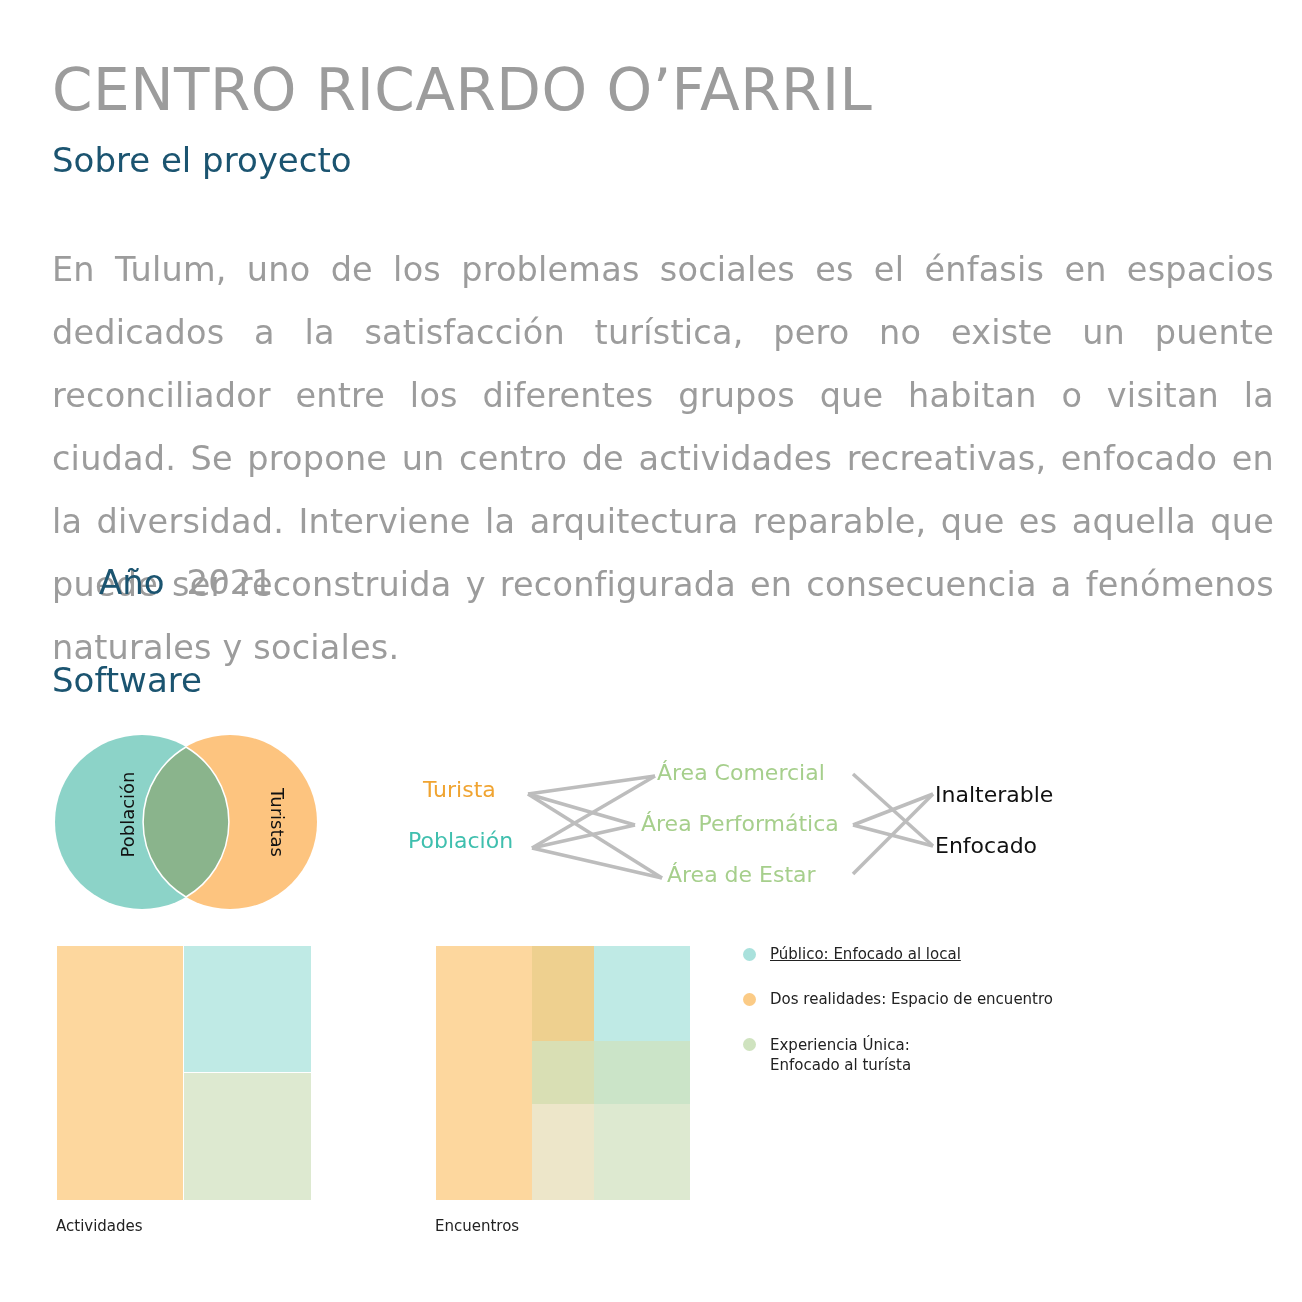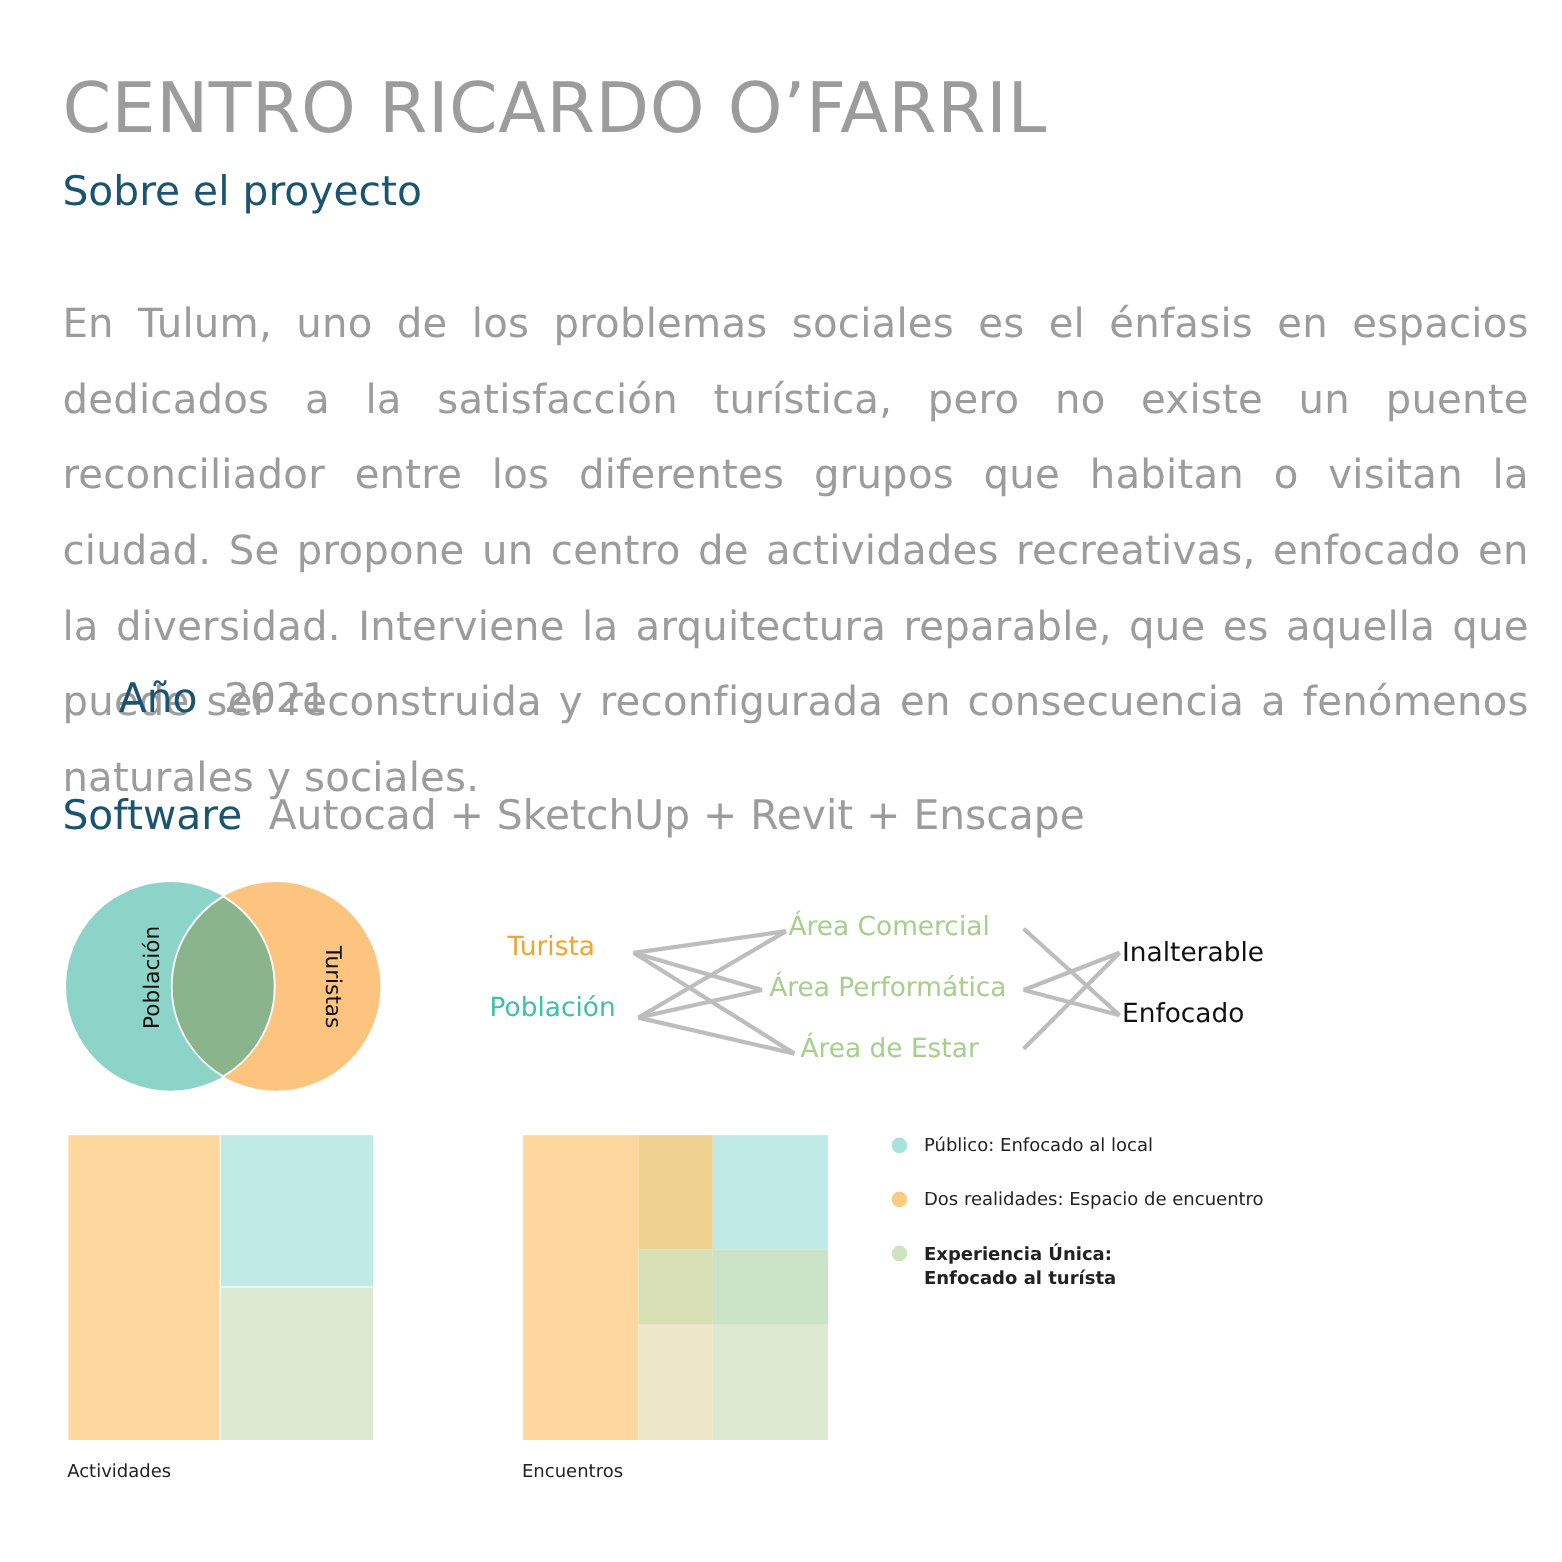--- a/index.html
+++ b/index.html
@@ -24,21 +24,20 @@
 <div class="abs h2" style="left:52px;top:140px;">Sobre el proyecto</div>
 <div class="abs para">En Tulum, uno de los problemas sociales es el énfasis en espacios dedicados a la satisfacción turística, pero no existe un puente reconciliador entre los diferentes grupos que habitan o visitan la ciudad. Se propone un centro de actividades recreativas, enfocado en la diversidad. Interviene la arquitectura reparable, que es aquella que puede ser reconstruida y reconfigurada en consecuencia a fenómenos naturales y sociales.</div>
 
 <div class="abs" style="left:52px;top:562px;display:flex;align-items:baseline;margin-left:47px;">
   <span class="h2">Año</span>
   <span class="val" style="margin-left:22px;">2021</span>
 </div>
 
 <div class="abs" style="left:52px;top:660px;display:flex;align-items:center;">
   <span class="h2">Software</span>
-  <span class="val" style="margin-left:22px;">Autocad + SketchUp + Revit + Enscape</span>
 </div>
 
 <div class="abs" style="left:54px;top:734px;width:266px;height:178px;">
   <svg width="266" height="178" viewBox="0 0 266 178" style="position:absolute;left:0;top:0;">
     <defs>
       <clipPath id="clipL">
           <circle cx="88" cy="88" r="87"></circle>
         </clipPath>
     </defs>
     <circle cx="88" cy="88" r="87" fill="#8cd3c8"></circle>
@@ -87,28 +86,28 @@
   <div class="cell" style="left:96px;top:0;width:62px;height:95px;background:#eed08f;"></div>
   <div class="cell" style="left:158px;top:0;width:96px;height:95px;background:#bfeae5;"></div>
   <div class="cell" style="left:96px;top:95px;width:62px;height:63px;background:#d9dfb4;"></div>
   <div class="cell" style="left:158px;top:95px;width:96px;height:63px;background:#cbe4c8;"></div>
   <div class="cell" style="left:96px;top:158px;width:62px;height:96px;background:#ede6c9;"></div>
   <div class="cell" style="left:158px;top:158px;width:96px;height:96px;background:#dde9d0;"></div>
 </div>
 <div class="abs caption" style="left:435px;top:1217px;">Encuentros</div>
 
 <div class="abs" style="left:743px;top:945px;width:340px;">
-  <div class="legend-item" style="margin-bottom:27px;">
+  <div class="legend-item" style="margin-bottom:27px;text-decoration:underline;">
     <span class="legend-dot" style="background:#a9e1dc;"></span>
     <span>Público: Enfocado al local</span>
   </div>
   <div class="legend-item" style="margin-bottom:27px;">
     <span class="legend-dot" style="background:#fbcb86;"></span>
     <span>Dos realidades: Espacio de encuentro</span>
   </div>
   <div class="legend-item">
     <span class="legend-dot" style="background:#cfe3bf;"></span>
-    <span style="line-height:20px;font-weight:bold;">
+    <span style="line-height:20px;">
       <span>Experiencia Única:</span><br>
       <span>Enfocado al turísta</span>
     </span>
   </div>
 </div>
 
 </body></html>

